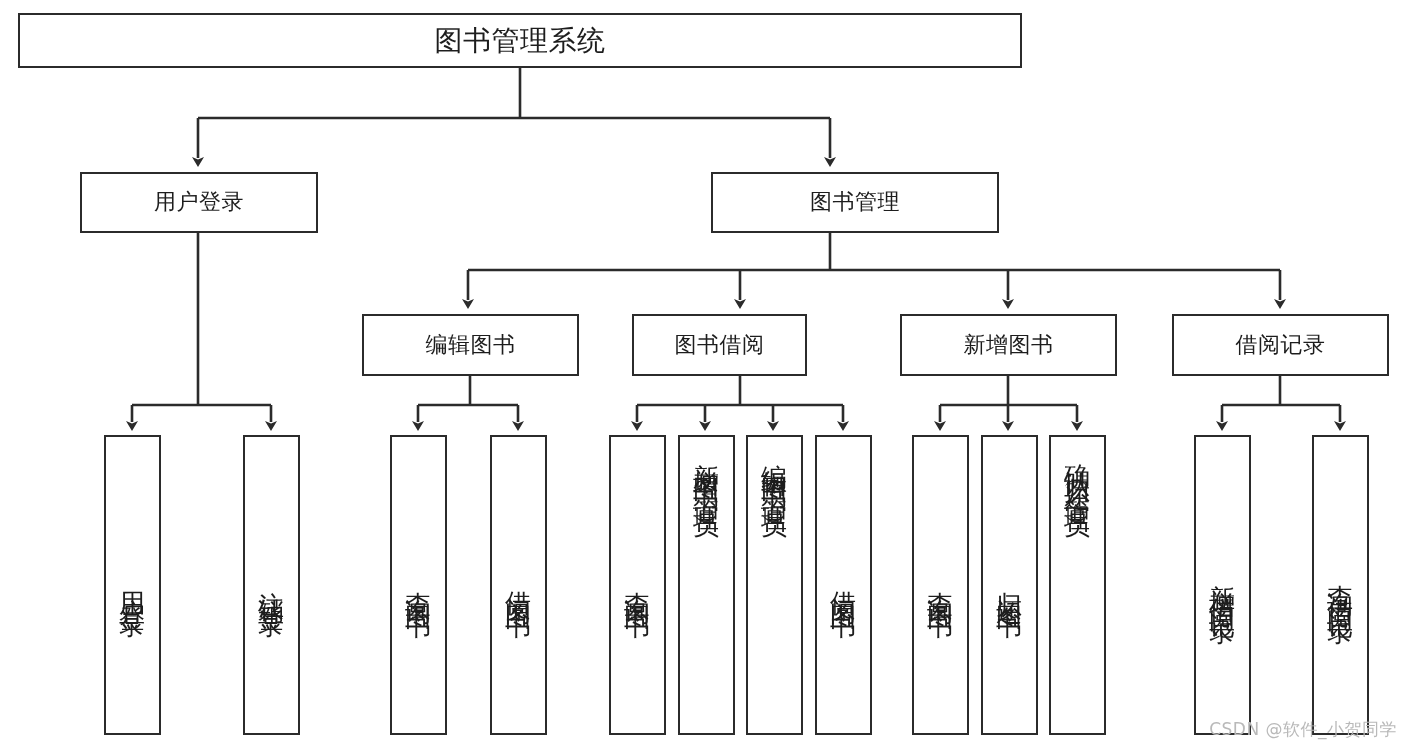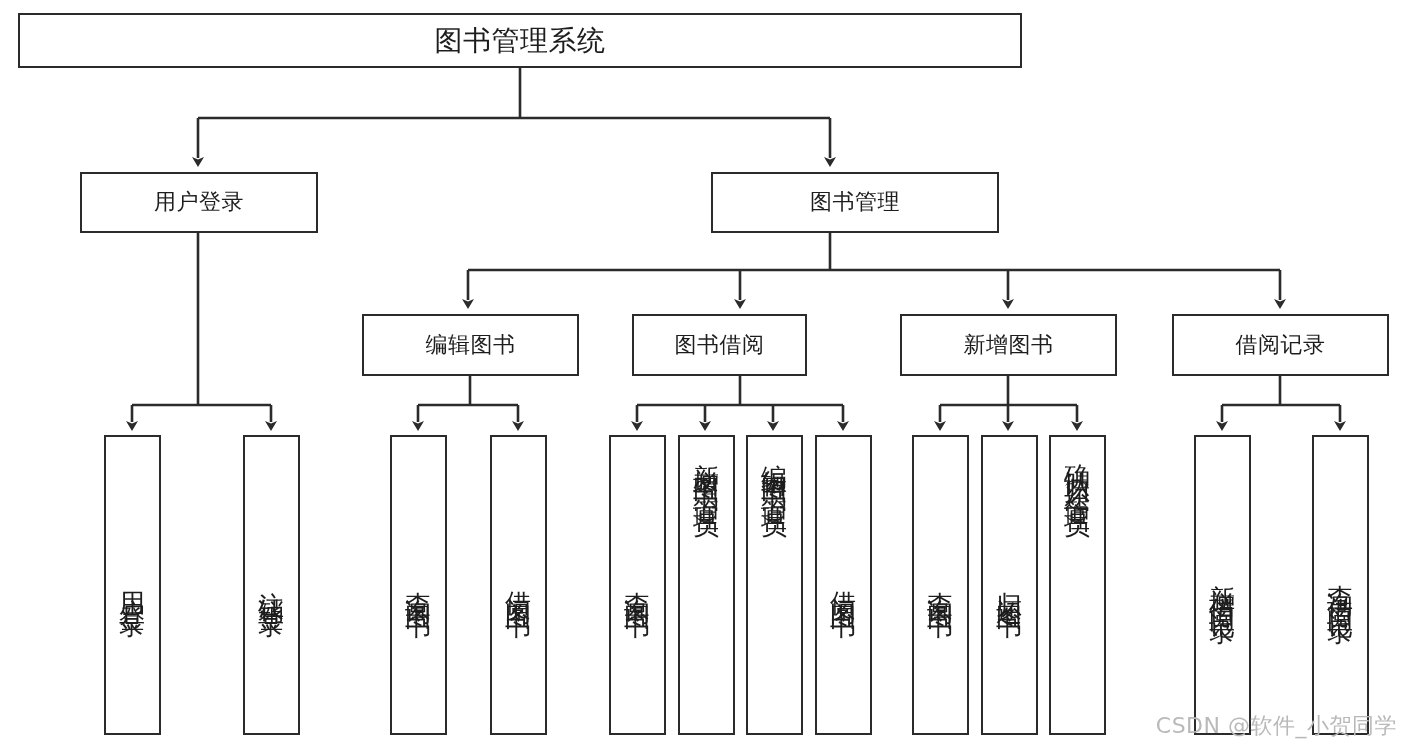--- a/index.html
+++ b/index.html
@@ -64,21 +64,21 @@
     white-space: nowrap;
   }
   .node.v.centered {
     align-items: center;
     padding-top: 0;
   }
   .watermark {
     position: absolute;
     right: 8px;
     bottom: 6px;
-    font-size: 22px;
+    font-size: 17px;
     color: #b9b9b9;
     letter-spacing: 0.5px;
     white-space: nowrap;
     user-select: none;
   }
 </style>
 </head>
 <body>
 
 <div id="canvas">

